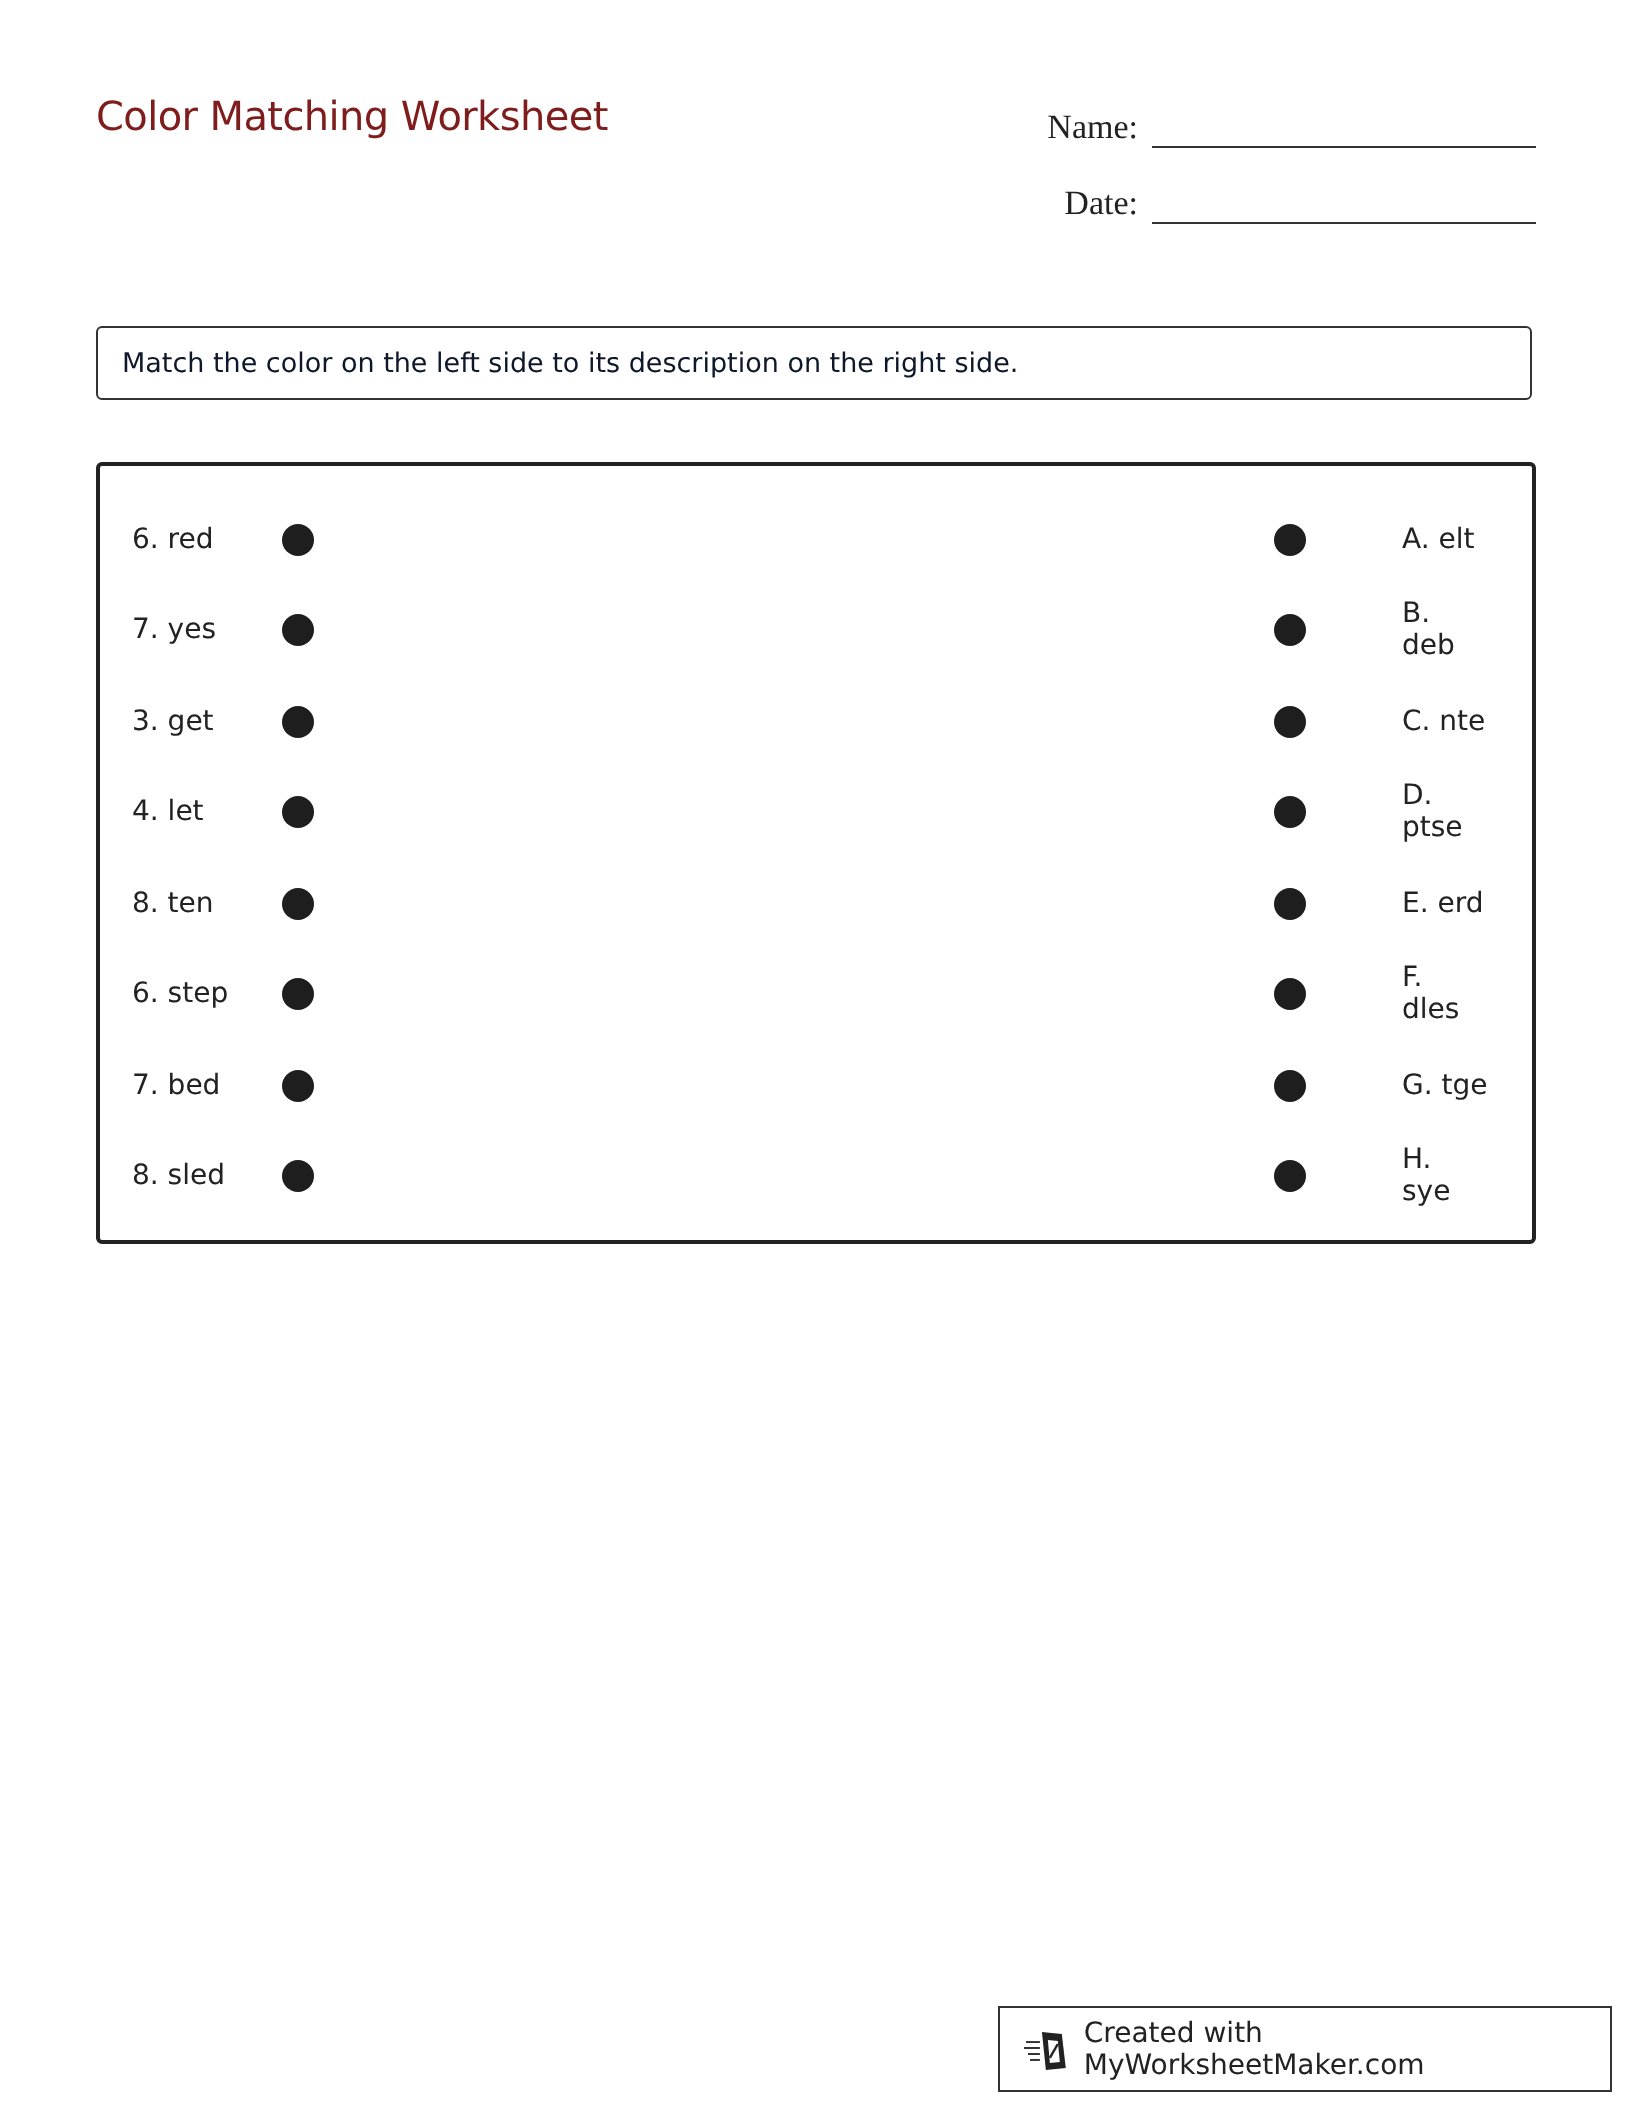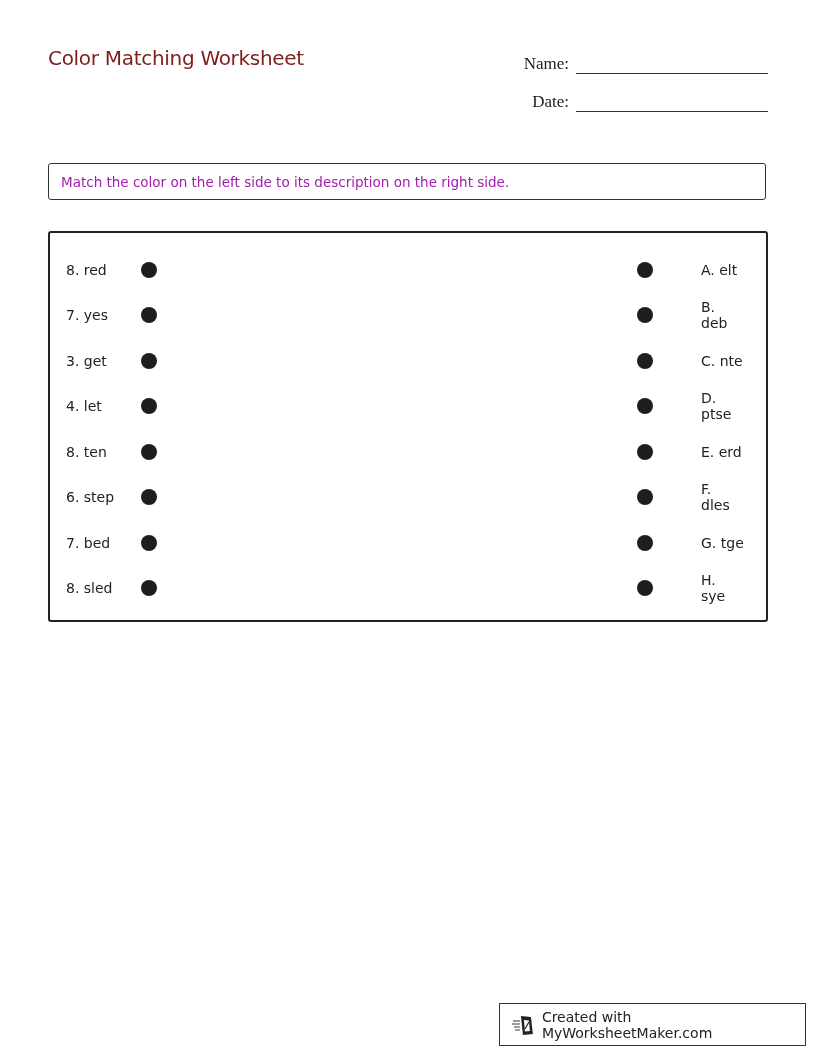--- a/index.html
+++ b/index.html
@@ -3,21 +3,21 @@
   <meta charset="utf-8">
   <style>
     html, body { margin: 0; padding: 0; background: #ffffff; }
     body { width: 816px; height: 1056px; position: relative; overflow: hidden; font-family: "DejaVu Sans", sans-serif; color: #222; }
     .title { position: absolute; left: 48px; top: 46px; font-size: 20px; font-weight: normal; color: #7f1d1d; letter-spacing: -0.3px; margin: 0; }
     .field { position: absolute; right: 48px; display: flex; align-items: flex-end; font-family: "Liberation Serif", serif; font-size: 17px; color: #222; }
     .field .lbl { margin-right: 7px; }
     .field .line { width: 192px; border-bottom: 1.5px solid #333; height: 20px; }
     .field-name { top: 53px; }
     .field-date { top: 91px; }
-    .instr { position: absolute; left: 48px; top: 163px; width: 718px; height: 37px; border: 1.5px solid #333; border-radius: 3px; box-sizing: border-box; font-size: 13.5px; line-height: 36px; padding-left: 12px; color: #a21caf; }
+    .instr { position: absolute; left: 48px; top: 163px; width: 718px; height: 37px; border: 1.5px solid #333; border-radius: 3px; box-sizing: border-box; font-size: 13.5px; line-height: 36px; padding-left: 12px; color: #0f172a; }
     .panel { position: absolute; left: 48px; top: 231px; width: 720px; height: 391px; border: 2px solid #222; border-radius: 3px; box-sizing: border-box; }
     .row { position: absolute; height: 20px; display: flex; align-items: center; font-size: 14px; color: #222; }
     .left-row { left: 16px; }
     .right-row { right: 22px; gap: 19px; }
     .left-row .txt { width: 75px; }
     .right-row .txt { width: 43px; margin-left: 29px; }
     .dot { width: 16px; height: 16px; border-radius: 50%; background: #1e1e1e; display: inline-block; }
     .footer { position: absolute; left: 499px; top: 1003px; width: 307px; height: 43px; border: 1.5px solid #333; box-sizing: border-box; display: flex; align-items: center; padding-left: 12px; font-size: 14px; color: #222; }
     .footer svg { margin-right: 6px; }
   </style>
@@ -32,21 +32,21 @@
 </div>
 <div class="field field-date">
   <span class="lbl">Date:</span>
   <span class="line"></span>
 </div>
 
 <div class="instr">Match the color on the left side to its description on the right side.</div>
 
 <div class="panel">
   <div class="row left-row" style="top:27px">
-      <span class="txt">8. red</span>
+      <span class="txt">6. red</span>
       <span class="dot"></span>
     </div>
   <div class="row left-row" style="top:72px">
       <span class="txt">7. yes</span>
       <span class="dot"></span>
     </div>
   <div class="row left-row" style="top:118px">
       <span class="txt">3. get</span>
       <span class="dot"></span>
     </div>

